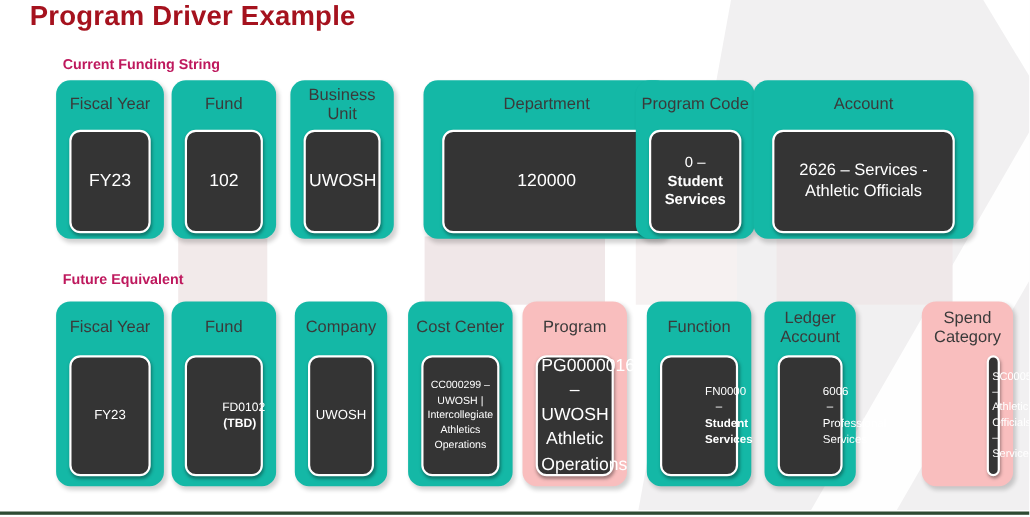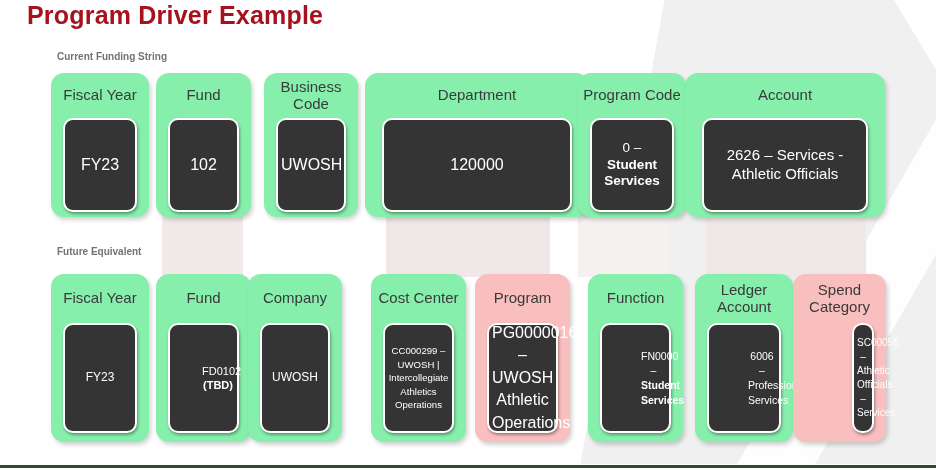--- a/index.html
+++ b/index.html
@@ -24,37 +24,37 @@
   .conn-dept{left:386px; width:164px; background:#f0e7e8;}
   .conn-pc{left:578px; width:92px; background:#f6f1f1;}
   .conn-acct{left:706px; width:160px; background:#efe8e9;}
   
   .title{
     position:absolute; left:27px; top:1px;
     font-size:25px; font-weight:bold; color:#a5121e; letter-spacing:0.2px;
   }
   .section-head{
     position:absolute; left:57px;
-    font-size:10px; font-weight:bold; color:#737373;
+    font-size:13px; font-weight:bold; color:#be185d;
   }
   .sh-current{top:51px;}
   .sh-future{top:246px;}
   
   .box{
-    position:absolute; background:#86efac; border-radius:13px;
+    position:absolute; background:#14b8a6; border-radius:13px;
     box-shadow:2px 3px 4px rgba(0,0,0,0.18);
   }
   .box.pink{background:#f9bebe;}
   .r1{top:73px; height:144px;}
   .r2{top:274px; height:168px;}
   .c1{left:51px;width:98px}.c2{left:156px;width:95px}.c3{left:264px;width:94px}
-  .c4{left:365px;width:224px}.c5{left:578px;width:108px}.c6{left:685px;width:200px}
-  .f1{left:51px;width:98px}.f2{left:156px;width:95px}.f3{left:248px;width:94px}
+  .c4{left:385px;width:224px}.c5{left:578px;width:108px}.c6{left:685px;width:200px}
+  .f1{left:51px;width:98px}.f2{left:156px;width:95px}.f3{left:268px;width:84px}
   .f4{left:371px;width:95px}.f5{left:475px;width:95px}.f6{left:588px;width:95px}
-  .f7{left:695px;width:98px}.f8{left:793px;width:93px}
+  .f7{left:695px;width:83px}.f8{left:838px;width:83px}
   .box-label{
     position:absolute; top:0; left:3px; right:3px; height:45px;
     display:flex; align-items:center; justify-content:center;
     text-align:center; font-size:15px; line-height:1.12; color:#3a3a3a;
   }
   .r2 .box-label{height:49px;}
   .box-value{
     position:absolute; left:12px; right:12px; top:45px; bottom:5px;
     background:#343434; border:2px solid #ffffff; border-radius:10px;
     box-shadow:1px 2px 3px rgba(0,0,0,0.35);
@@ -100,21 +100,21 @@
         <span class="vtxt">FY23</span>
       </div>
   </div>
   <div class="box r1 c2">
     <div class="box-label">Fund</div>
     <div class="box-value">
         <span class="vtxt">102</span>
       </div>
   </div>
   <div class="box r1 c3">
-    <div class="box-label">Business Code</div>
+    <div class="box-label">Business Unit</div>
     <div class="box-value">
         <span class="vtxt">UWOSH</span>
       </div>
   </div>
   <div class="box r1 c4 wide">
     <div class="box-label">Department</div>
     <div class="box-value">
         <span class="vtxt">120000</span>
       </div>
   </div>

